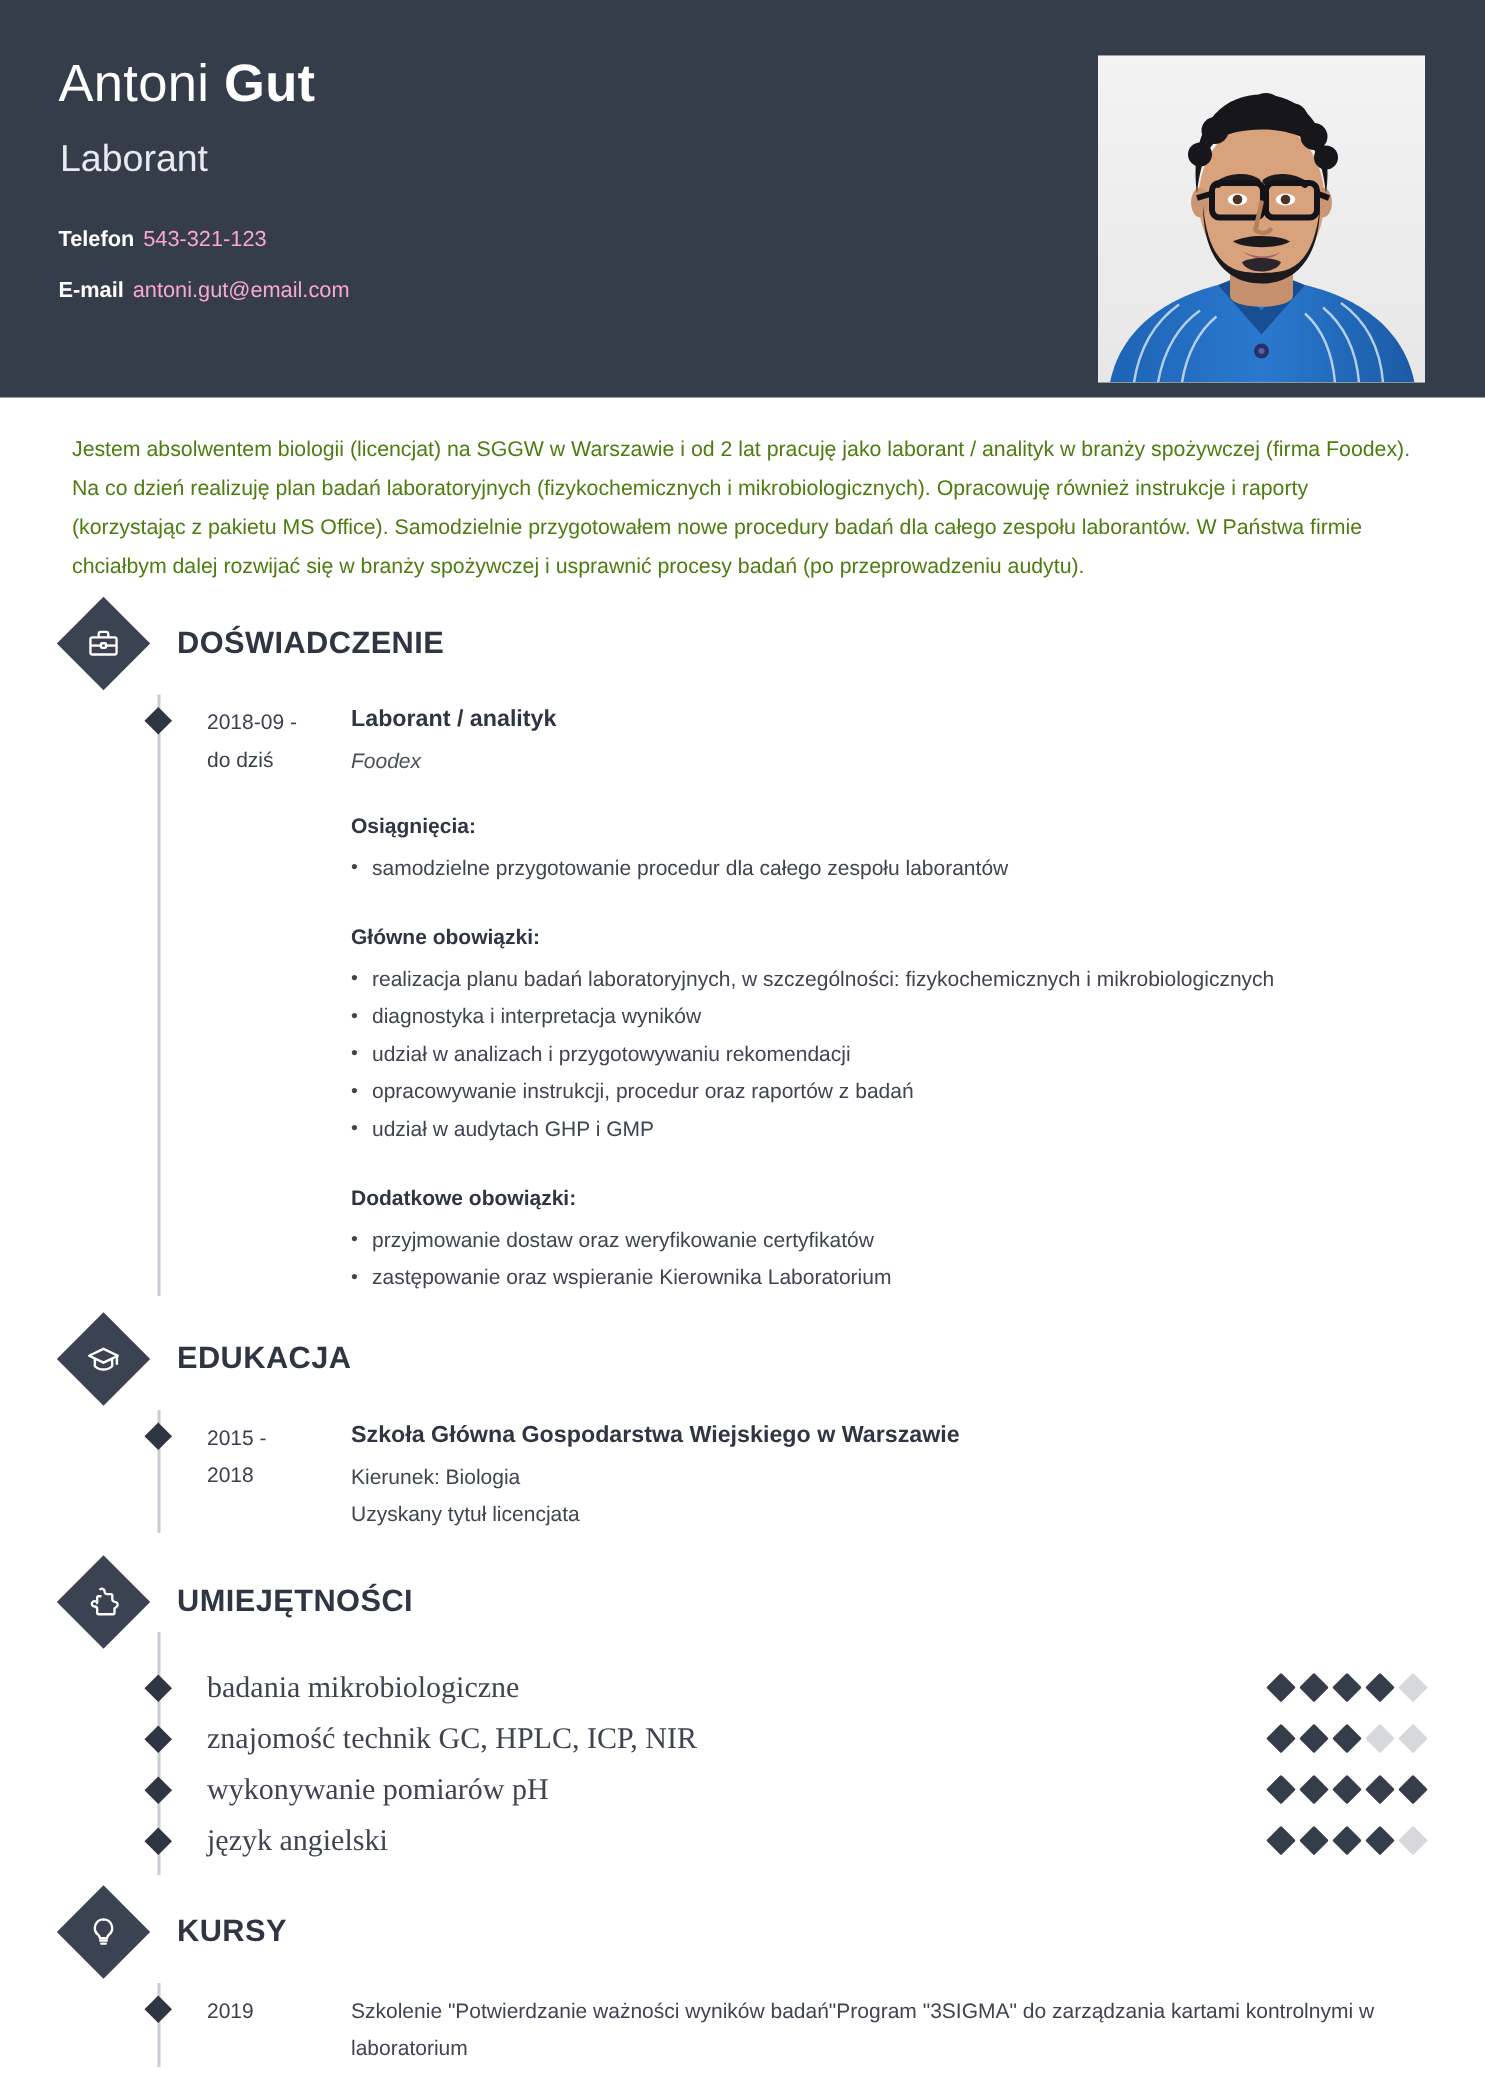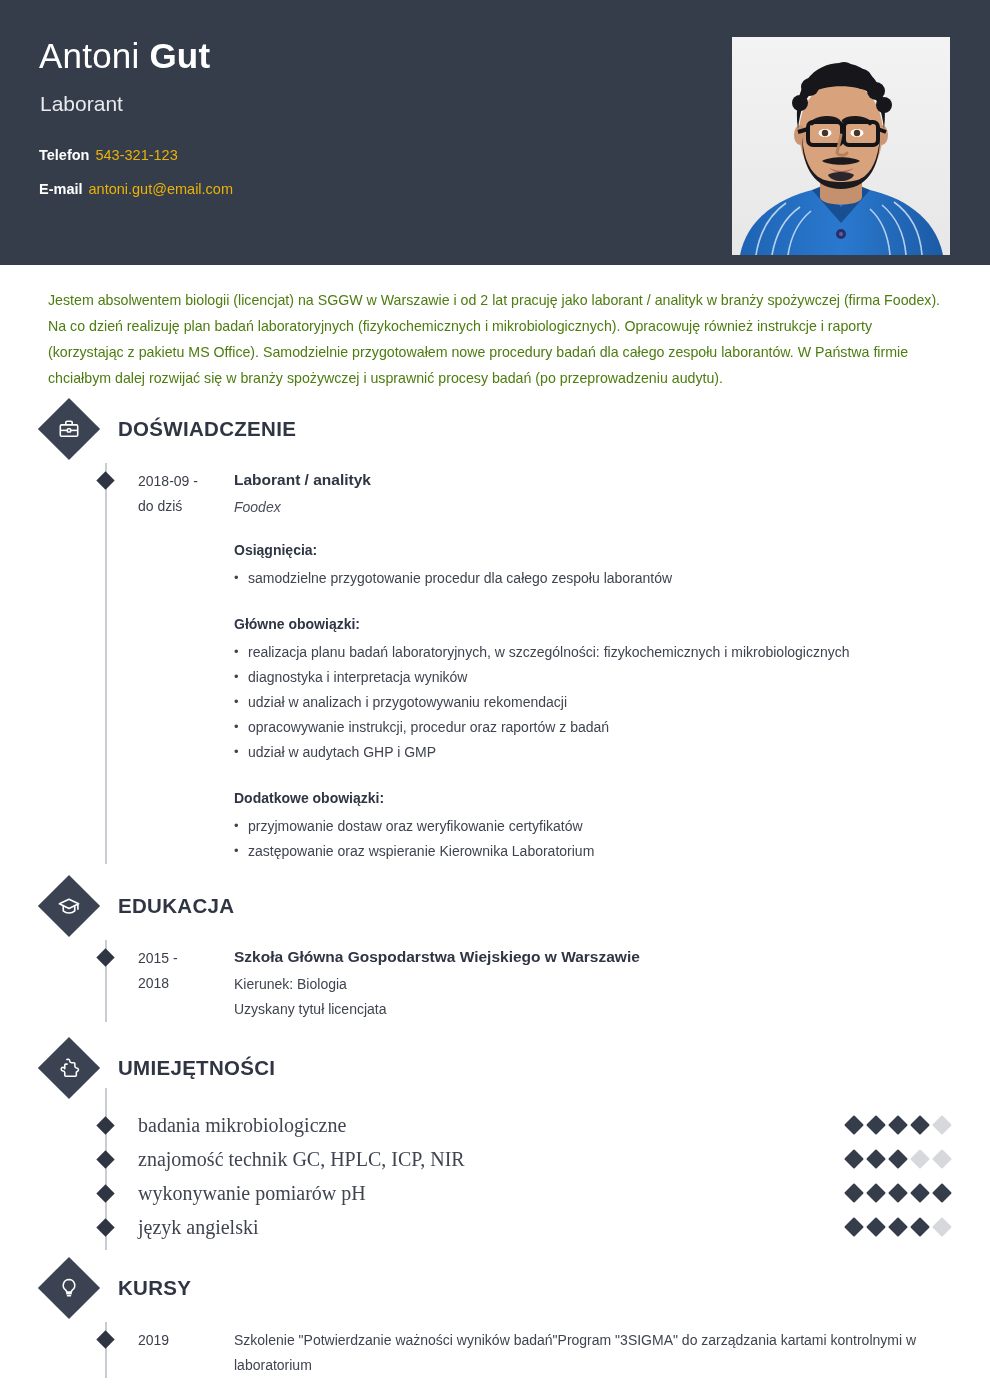--- a/index.html
+++ b/index.html
@@ -28,41 +28,41 @@
     line-height: 1.05;
     color: #ffffff;
     font-weight: 400;
     letter-spacing: 0.2px;
     margin: 0;
   }
   .name .surname {
     font-weight: 700;
   }
   .job-title {
-    font-size: 21px;
+    font-size: 25px;
     color: #e8eaee;
     font-weight: 400;
     margin: 17px 0 0 1px;
   }
   .contact-block {
     margin-top: 31px;
   }
   .contact-row {
     font-size: 14.5px;
     color: #ffffff;
     margin-bottom: 17px;
     line-height: 1.2;
   }
   .contact-row .contact-label {
     font-weight: 700;
     margin-right: 6px;
   }
   .contact-row .contact-value {
     font-weight: 400;
-    color: #eab308;
+    color: #f9a8d4;
   }
   .photo-frame {
     position: absolute;
     top: 37px;
     right: 40px;
     width: 218px;
     height: 218px;
     overflow: hidden;
     background: #e9eaec;
   }

